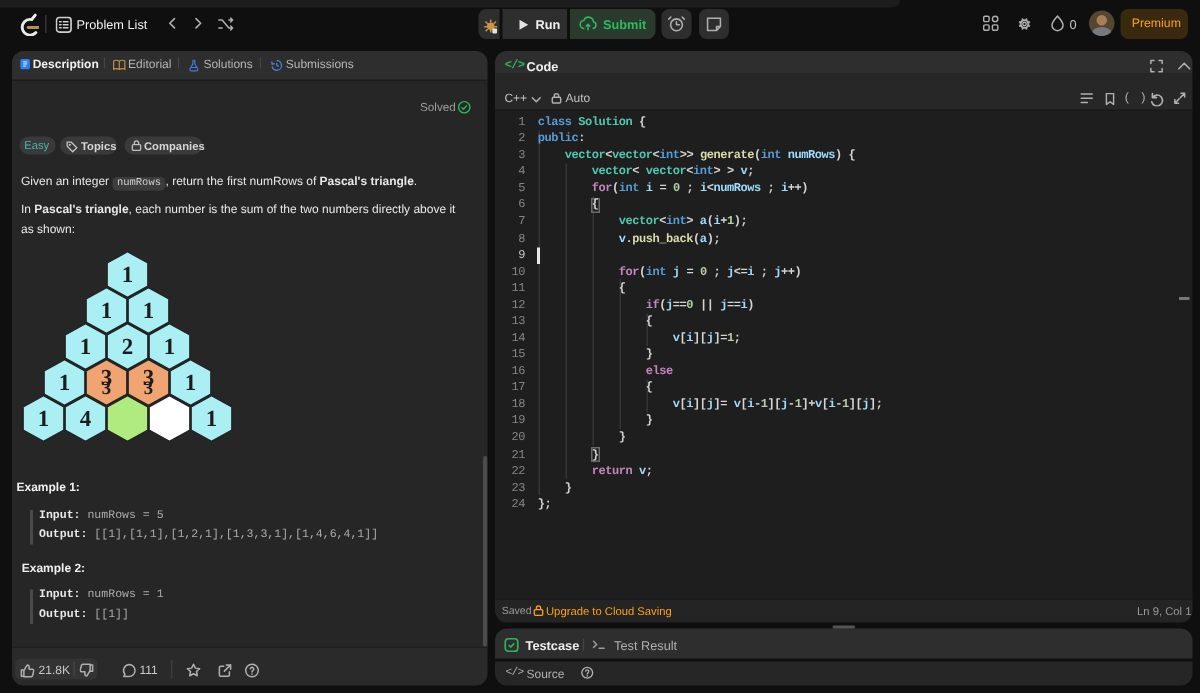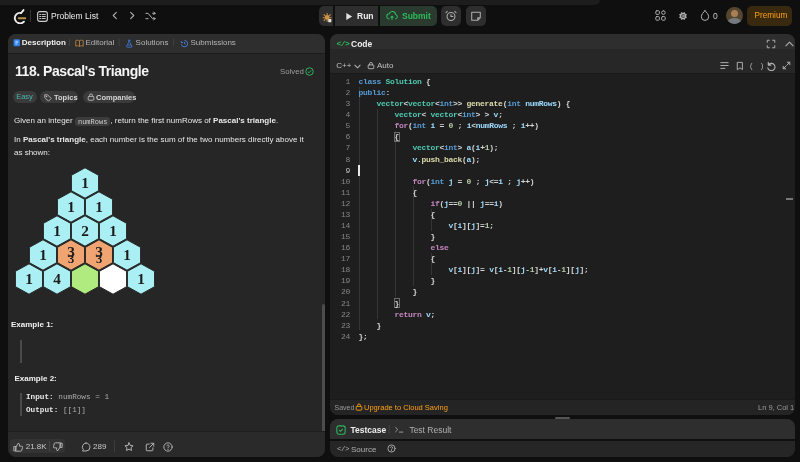--- a/index.html
+++ b/index.html
@@ -116,21 +116,20 @@
   </svg>
   <div class="abs" style="left:127.6px;top:3.5px;font-size:8px;color:#b5b5b5;">Solutions</div>
   <div class="abs" style="left:164.5px;top:3px;color:#4a4a4a;font-size:8px;">|</div>
   <svg class="abs" style="left:171.5px;top:4.5px;" width="9" height="9" viewBox="0 0 14 14">
     <path d="M7 2.2a5 5 0 1 1-4.9 6.1" fill="none" stroke="#4b86e8" stroke-width="1.3"></path>
     <path d="M7 4.6V7l2 1.2" fill="none" stroke="#4b86e8" stroke-width="1.3"></path>
     <path d="M1.8 3.2l.4 2.7 2.7-.5" fill="none" stroke="#4b86e8" stroke-width="1.3"></path>
   </svg>
   <div class="abs" style="left:182.5px;top:3.5px;font-size:8px;color:#b5b5b5;">Submissions</div>
 
-  <div class="abs" style="left:7px;top:29px;font-size:14px;font-weight:700;color:#f5f5f5;letter-spacing:-0.45px;">118. Pascal's Triangle</div>
   <div class="abs" style="left:272px;top:33px;font-size:7.8px;color:#9d9d9d;">Solved</div>
   <svg class="abs" style="left:297px;top:33px;" width="9" height="9" viewBox="0 0 12 12">
     <circle cx="6" cy="6" r="5" fill="none" stroke="#2db55d" stroke-width="1.3"></circle>
     <path d="M3.6 6l1.7 1.7 3-3.2" fill="none" stroke="#2db55d" stroke-width="1.3"></path>
   </svg>
 
   <div class="abs" style="left:4.5px;top:57px;width:24px;height:12px;border-radius:6px;background:#3a3a3a;font-size:7.5px;line-height:12px;color:#45b8ae;text-align:center;">Easy</div>
   <div class="abs" style="left:32.4px;top:57px;width:38px;height:12px;border-radius:6px;background:#3a3a3a;"></div>
   <svg class="abs" style="left:36.4px;top:59.5px;" width="8" height="8" viewBox="0 0 10 10">
       <path d="M1 1h3.4L9 5.6 5.6 9 1 4.4z" fill="none" stroke="#c2c2c2" stroke-width="1.1"></path>
@@ -176,20 +175,21 @@
     <text x="86" y="91.5" text-anchor="middle" font-family="Liberation Serif" font-size="15.3" font-weight="bold" fill="#1c1c1c">3</text>
     <text x="86" y="97.5" text-anchor="middle" font-family="Liberation Serif" font-size="12.5" font-weight="bold" fill="#1c1c1c">3</text>
     <text x="114" y="95" text-anchor="middle" font-family="Liberation Serif" font-size="15.3" font-weight="bold" fill="#1c1c1c">1</text>
     <text x="16" y="119" text-anchor="middle" font-family="Liberation Serif" font-size="15.3" font-weight="bold" fill="#1c1c1c">1</text>
     <text x="44" y="119" text-anchor="middle" font-family="Liberation Serif" font-size="15.3" font-weight="bold" fill="#1c1c1c">4</text>
     <text x="128" y="119" text-anchor="middle" font-family="Liberation Serif" font-size="15.3" font-weight="bold" fill="#1c1c1c">1</text>
   </svg>
 
   <div class="abs" style="left:3px;top:286px;font-size:8px;font-weight:700;color:#f0f0f0;">Example 1:</div>
   <div class="abs" style="left:12px;top:306px;width:1.5px;height:23px;background:#4a4a4a;"></div>
+  <div class="abs mono" style="left:18px;top:304px;font-size:7.7px;color:#ababab;line-height:13px;white-space:nowrap;"><b style="color:#e8e8e8;">Input:</b> numRows = 5<br><b style="color:#e8e8e8;">Output:</b> [[1],[1,1],[1,2,1],[1,3,3,1],[1,4,6,4,1]]</div>
   <div class="abs" style="left:6.5px;top:340px;font-size:8px;font-weight:700;color:#f0f0f0;">Example 2:</div>
   <div class="abs" style="left:12px;top:359px;width:1.5px;height:23px;background:#4a4a4a;"></div>
   <div class="abs mono" style="left:18px;top:357px;font-size:7.7px;color:#ababab;line-height:13px;white-space:nowrap;"><b style="color:#e8e8e8;">Input:</b> numRows = 1<br><b style="color:#e8e8e8;">Output:</b> [[1]]</div>
 
   <div class="abs" style="left:314px;top:270px;width:3px;height:128px;background:#4c4c4c;border-radius:2px;"></div>
 
   <div class="abs" style="left:0;top:397px;width:317px;height:26px;background:#2a2a2a;border-top:1px solid #1e1e1e;"></div>
   <div class="abs" style="left:2px;top:405px;width:55px;height:14px;background:#333333;border-radius:4px;"></div>
   <svg class="abs ic" style="left:4.6px;top:407.5px;" width="10" height="10" viewBox="0 0 12 12">
       <path d="M1.5 5.5h2v5h-2zM3.5 6l2.6-4.3a1.3 1.3 0 0 1 1.6 1.2V5h2.6a1.1 1.1 0 0 1 1.1 1.4l-.9 3.6a1.3 1.3 0 0 1-1.3 1H3.5z"></path>
@@ -197,21 +197,21 @@
   <div class="abs" style="left:17.7px;top:408px;font-size:8px;color:#c9c9c9;">21.8K</div>
   <div class="abs" style="left:41px;top:407px;width:1px;height:10px;background:#444;"></div>
   <svg class="abs ic" style="left:44.5px;top:408px;" width="10" height="10" viewBox="0 0 12 12">
       <g transform="rotate(180 6 6)">
         <path d="M1.5 5.5h2v5h-2zM3.5 6l2.6-4.3a1.3 1.3 0 0 1 1.6 1.2V5h2.6a1.1 1.1 0 0 1 1.1 1.4l-.9 3.6a1.3 1.3 0 0 1-1.3 1H3.5z"></path>
       </g>
     </svg>
   <svg class="abs ic" style="left:72.5px;top:407.5px;" width="10" height="10" viewBox="0 0 12 12">
       <path d="M6 1.2a4.8 4.8 0 0 1 0 9.6H1.8l1-1.7A4.8 4.8 0 0 1 6 1.2z"></path>
     </svg>
-  <div class="abs" style="left:85px;top:408px;font-size:8px;color:#c9c9c9;">289</div>
+  <div class="abs" style="left:85px;top:408px;font-size:8px;color:#c9c9c9;">111</div>
   <div class="abs" style="left:106px;top:406px;width:1px;height:12px;background:#3d3d3d;"></div>
   <svg class="abs ic" style="left:116px;top:407.5px;" width="10" height="10" viewBox="0 0 12 12">
       <path d="M6 1l1.5 3.1 3.4.4-2.5 2.3.6 3.4L6 8.6 3 10.2l.6-3.4L1.1 4.5l3.4-.4z"></path>
     </svg>
   <svg class="abs ic" style="left:136.5px;top:407.5px;" width="10" height="10" viewBox="0 0 12 12">
       <path d="M5 2.5H2.5a1 1 0 0 0-1 1v6a1 1 0 0 0 1 1h6a1 1 0 0 0 1-1V7M7 1.5h3.5V5M10.5 1.5L5.5 6.5"></path>
     </svg>
   <svg class="abs ic" style="left:155.4px;top:407.5px;" width="10" height="10" viewBox="0 0 12 12">
       <circle cx="6" cy="6" r="5"></circle>
       <path d="M4.6 4.6a1.4 1.4 0 1 1 1.9 1.6c-.4.2-.5.5-.5.9M6 8.7v.3"></path>

